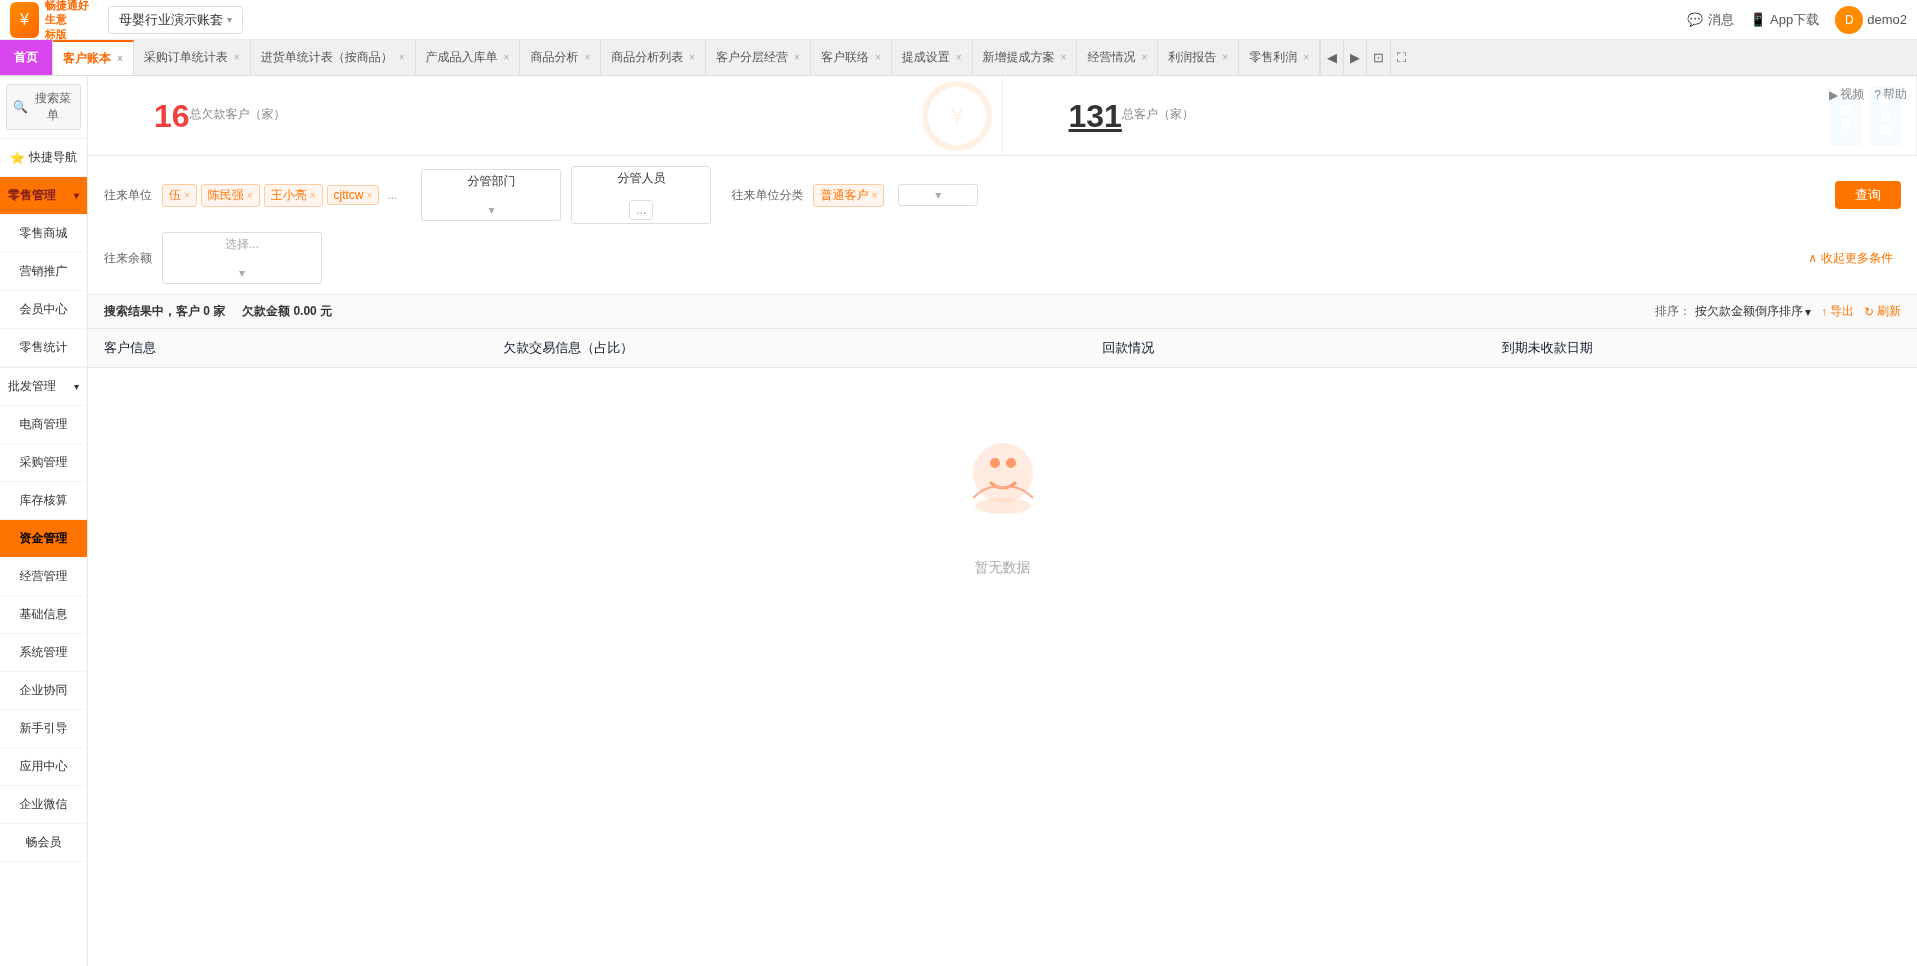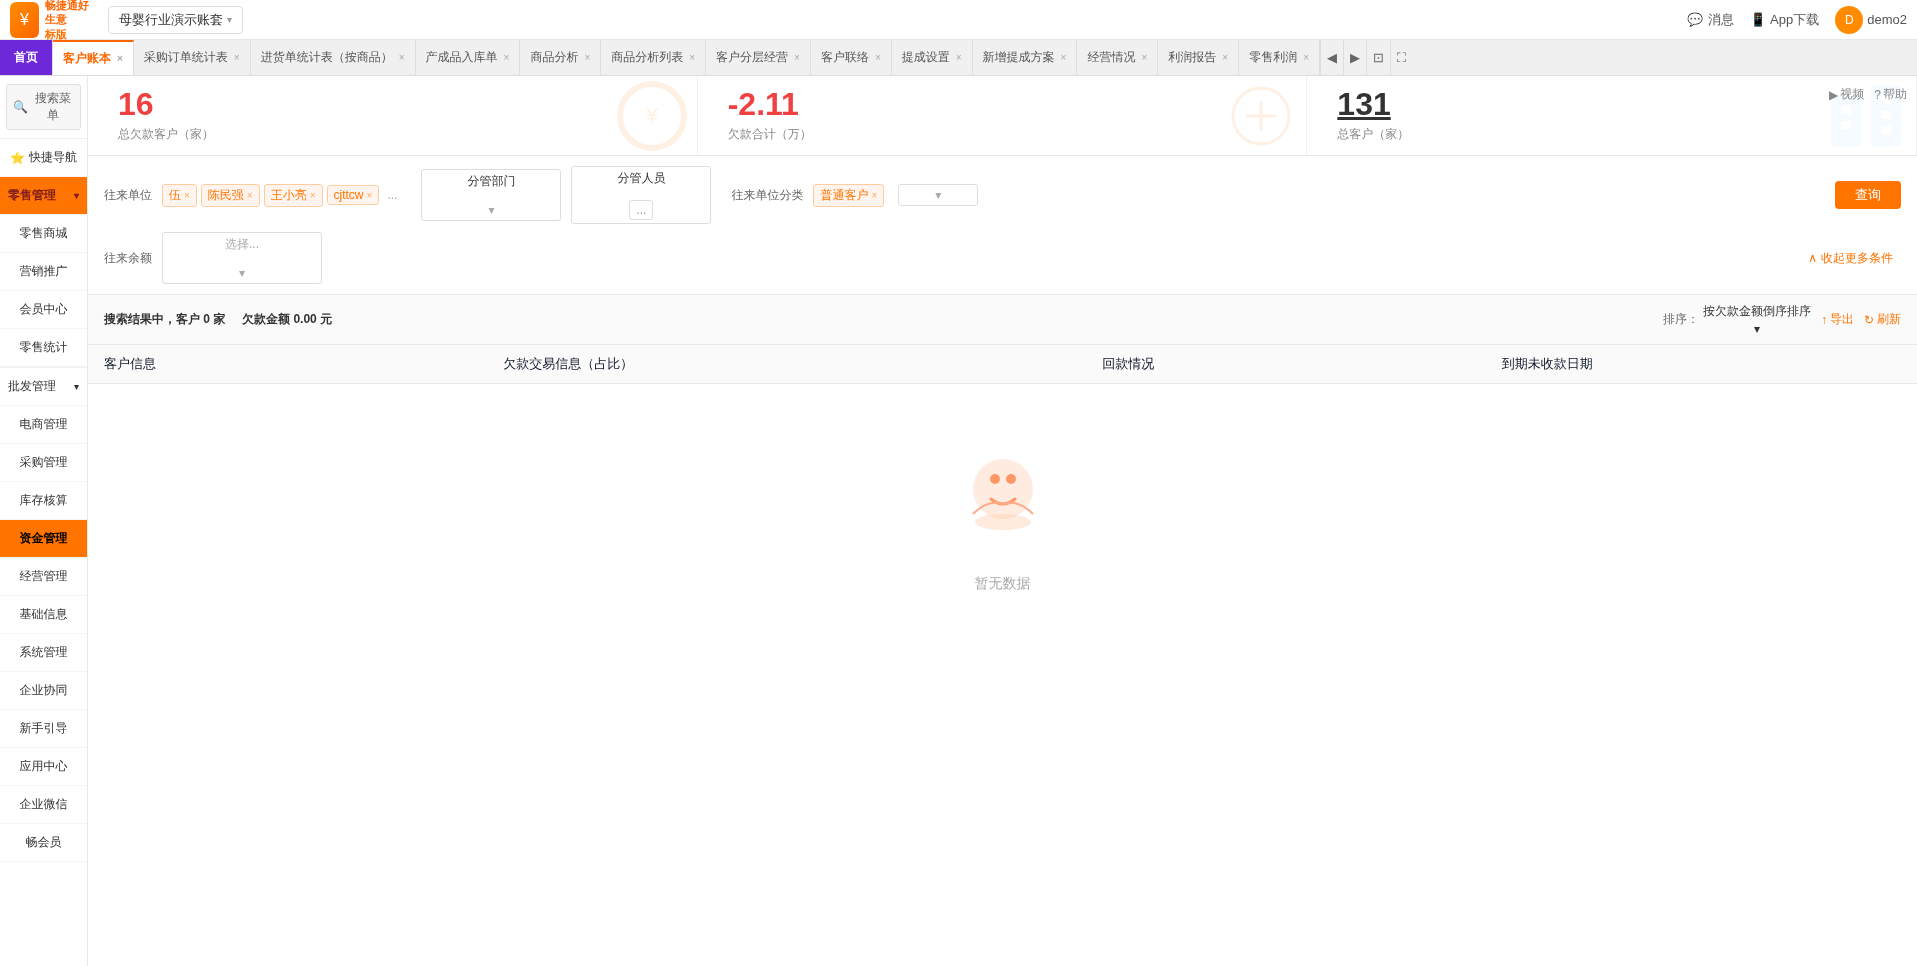--- a/index.html
+++ b/index.html
@@ -41,21 +41,21 @@
     .content { flex: 1; display: flex; flex-direction: column; overflow: hidden; background: #f5f5f5; }
 
     
     .stats-bar { display: flex; background: #fff; border-bottom: 1px solid #e8e8e8; height: 80px; flex-shrink: 0; position: relative; }
     .stats-item { flex: 1; display: flex; align-items: center; padding: 0 30px; border-right: 1px solid #f0f0f0; position: relative; overflow: hidden; }
     .stats-item:last-child { border-right: none; }
     .stats-value { font-size: 32px; font-weight: bold; line-height: 1; }
     .stats-value.red { color: #f04040; }
     .stats-value.dark { color: #333; text-decoration: underline; }
     .stats-label { font-size: 12px; color: #888; margin-top: 6px; }
-    .stats-text { display: flex; flex-direction: column; }
+    .stats-text { display: flex; flex-direction: row; margin-left: 36px; }
     .stats-help { position: absolute; top: 10px; right: 10px; display: flex; gap: 10px; }
     .stats-help-btn { font-size: 12px; color: #888; cursor: pointer; display: flex; align-items: center; gap: 2px; }
 
     
     .filter-bar { background: #fff; padding: 10px 16px; border-bottom: 1px solid #e8e8e8; flex-shrink: 0; }
     .filter-row { display: flex; align-items: center; gap: 10px; margin-bottom: 8px; flex-wrap: wrap; }
     .filter-row:last-child { margin-bottom: 0; }
     .filter-label { font-size: 12px; color: #666; white-space: nowrap; }
     .filter-tags { display: flex; align-items: center; gap: 4px; flex-wrap: wrap; }
     .filter-tag { display: flex; align-items: center; gap: 3px; padding: 2px 6px; background: #fff5ee; border: 1px solid #ffcca0; border-radius: 3px; font-size: 12px; color: #ff7300; }
@@ -66,21 +66,21 @@
     .filter-select-sm { min-width: 140px; }
     .filter-more-dots { font-size: 12px; color: #999; cursor: pointer; border: 1px solid #ddd; border-radius: 3px; padding: 2px 6px; }
     .collapse-btn { display: flex; align-items: center; gap: 4px; font-size: 12px; color: #ff7300; cursor: pointer; padding: 2px 8px; }
 
     
     .result-bar { display: flex; align-items: center; justify-content: space-between; padding: 8px 16px; background: #fafafa; border-bottom: 1px solid #e8e8e8; flex-shrink: 0; }
     .result-info { font-size: 12px; color: #666; }
     .result-info span { color: #333; font-weight: bold; }
     .result-actions { display: flex; align-items: center; gap: 10px; }
     .result-sort { display: flex; align-items: center; gap: 4px; font-size: 12px; color: #666; }
-    .result-sort-value { display: flex; align-items: center; gap: 2px; cursor: pointer; color: #333; flex-direction: column; }
+    .result-sort-value { display: flex; align-items: center; gap: 2px; cursor: pointer; color: #333; }
     .result-btn { display: flex; align-items: center; gap: 3px; font-size: 12px; color: #ff7300; cursor: pointer; }
 
     
     .table-wrap { flex: 1; background: #fff; overflow: auto; }
     .table-header { display: flex; padding: 10px 16px; border-bottom: 1px solid #e8e8e8; background: #fafafa; }
     .table-col { font-size: 13px; color: #0f172a; font-weight: 500; }
     .table-col-1 { flex: 2; }
     .table-col-2 { flex: 3; }
     .table-col-3 { flex: 2; }
     .table-col-4 { flex: 2; }
@@ -121,21 +121,21 @@
       <span>App下载</span>
     </div>
     <div class="topbar-right-item">
       <div class="avatar">D</div>
       <span>demo2</span>
     </div>
   </div>
 </div>
 
 <div class="tabsbar">
-  <div class="tab" style="background:#6d28d9;color:#fff;">
+  <div class="tab" style="background:#d946ef;color:#fff;">
     <span>首页</span>
   </div>
   <div class="tab active">
     <span>客户账本</span>
     <span class="close-btn">×</span>
   </div>
   <div class="tab">
     <span>采购订单统计表</span>
     <span class="close-btn">×</span>
   </div>
@@ -269,31 +269,20 @@
         <svg class="stats-svg-bg" width="70" height="70" viewBox="0 0 70 70">
           <circle cx="35" cy="35" r="32" fill="none" stroke="#ff7300" stroke-width="6"></circle>
           <text x="35" y="42" text-anchor="middle" font-size="22" fill="#ff7300">¥</text>
         </svg>
         <div class="stats-text">
           <div class="stats-value red">16</div>
           <div class="stats-label">总欠款客户（家）</div>
         </div>
       </div>
 
-      <div class="stats-item">
-        <svg class="stats-svg-bg" width="70" height="70" viewBox="0 0 70 70">
-          <circle cx="35" cy="35" r="28" fill="none" stroke="#ff7300" stroke-width="3"></circle>
-          <line x1="20" y1="35" x2="50" y2="35" stroke="#ff7300" stroke-width="3"></line>
-          <line x1="35" y1="20" x2="35" y2="50" stroke="#ff7300" stroke-width="3"></line>
-        </svg>
-        <div class="stats-text">
-          <div class="stats-value red">-2.11</div>
-          <div class="stats-label">欠款合计（万）</div>
-        </div>
-      </div>
 
       <div class="stats-item">
         <svg class="stats-svg-bg" width="80" height="70" viewBox="0 0 80 70">
           <rect x="5" y="15" width="30" height="50" fill="#aaddff" rx="2"></rect>
           <rect x="45" y="5" width="30" height="60" fill="#aaddff" rx="2"></rect>
           <rect x="15" y="25" width="10" height="8" fill="#fff" rx="1"></rect>
           <rect x="15" y="40" width="10" height="8" fill="#fff" rx="1"></rect>
           <rect x="55" y="15" width="10" height="8" fill="#fff" rx="1"></rect>
           <rect x="55" y="30" width="10" height="8" fill="#fff" rx="1"></rect>
           <rect x="55" y="45" width="10" height="8" fill="#fff" rx="1"></rect>

